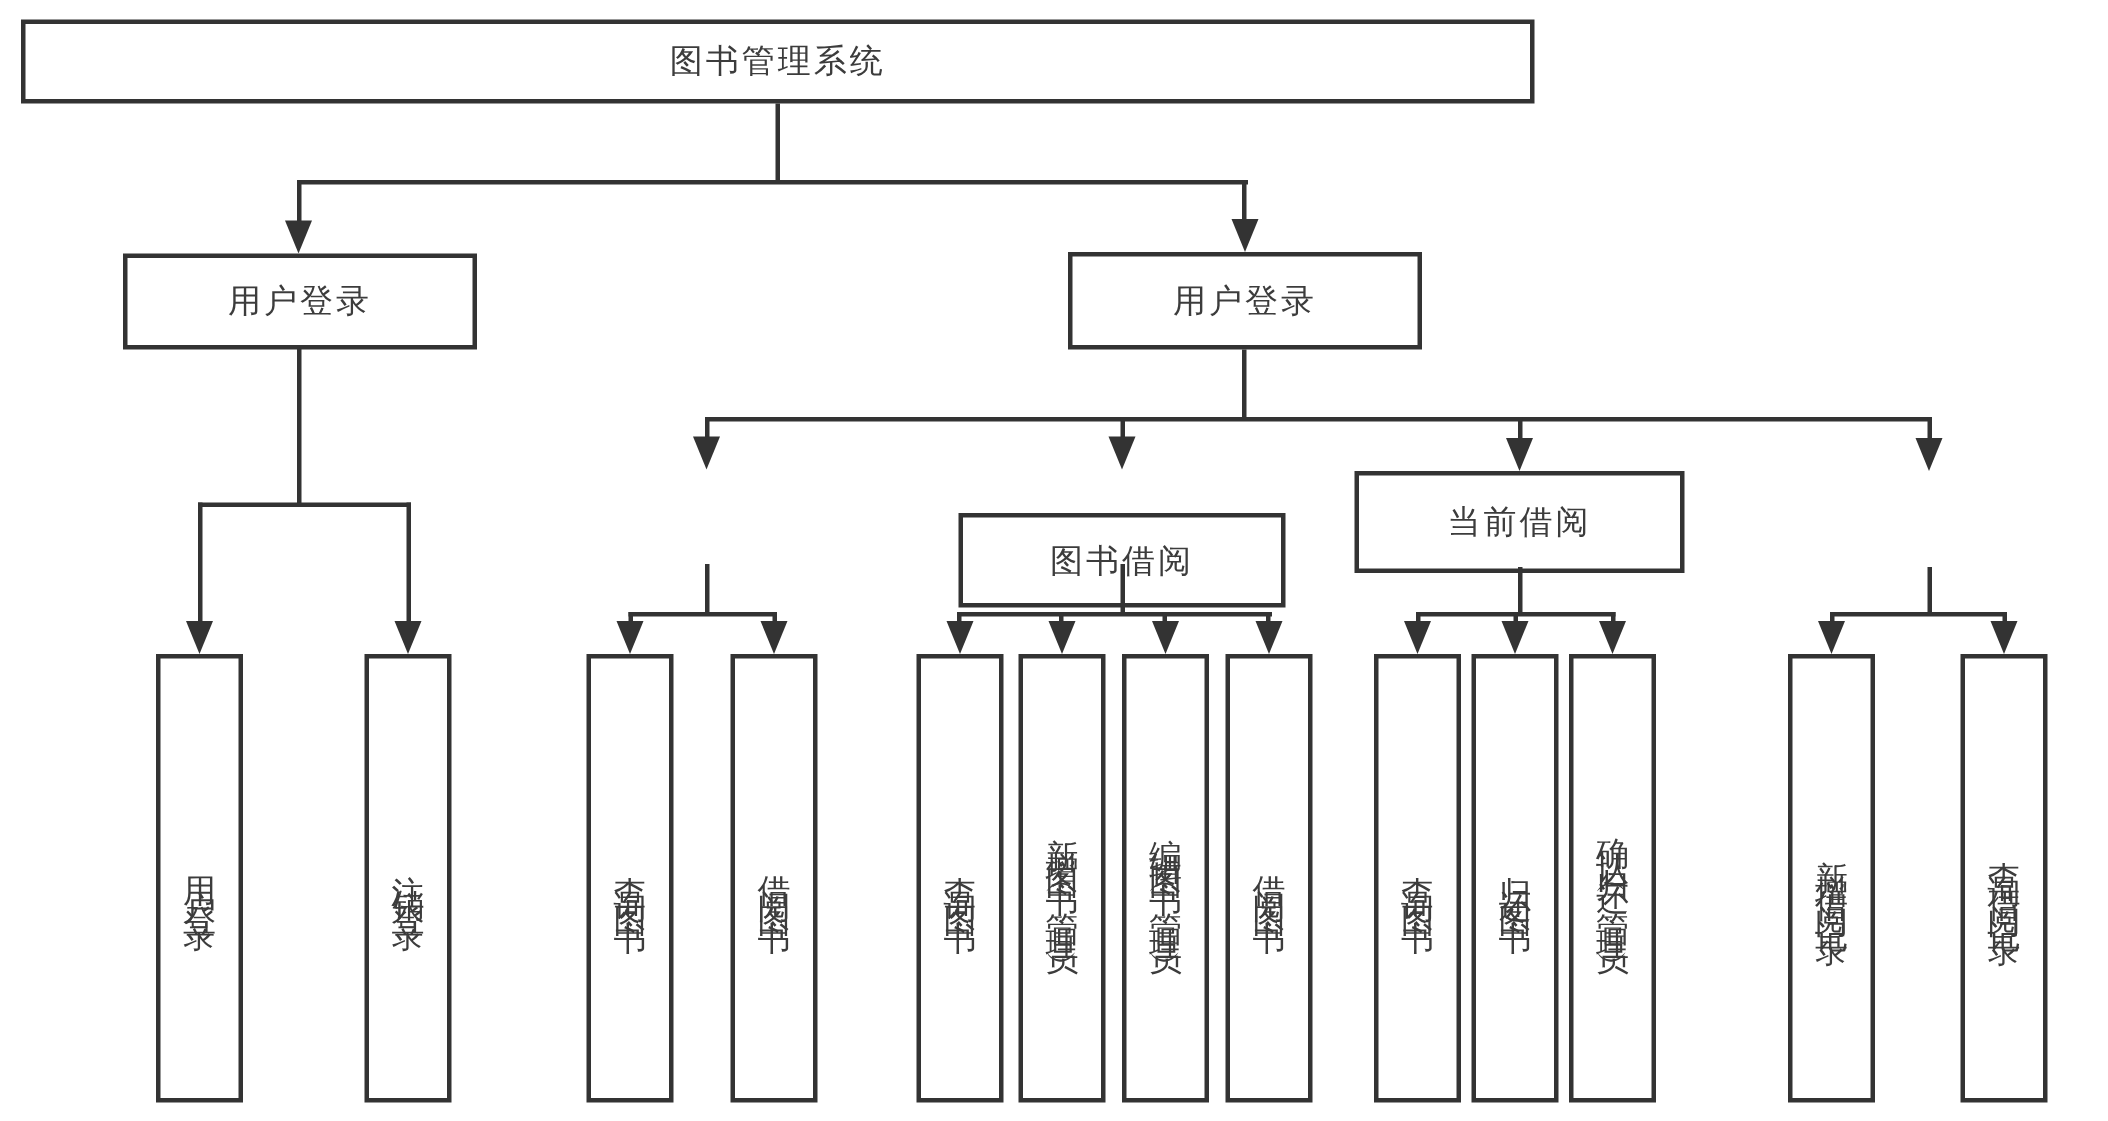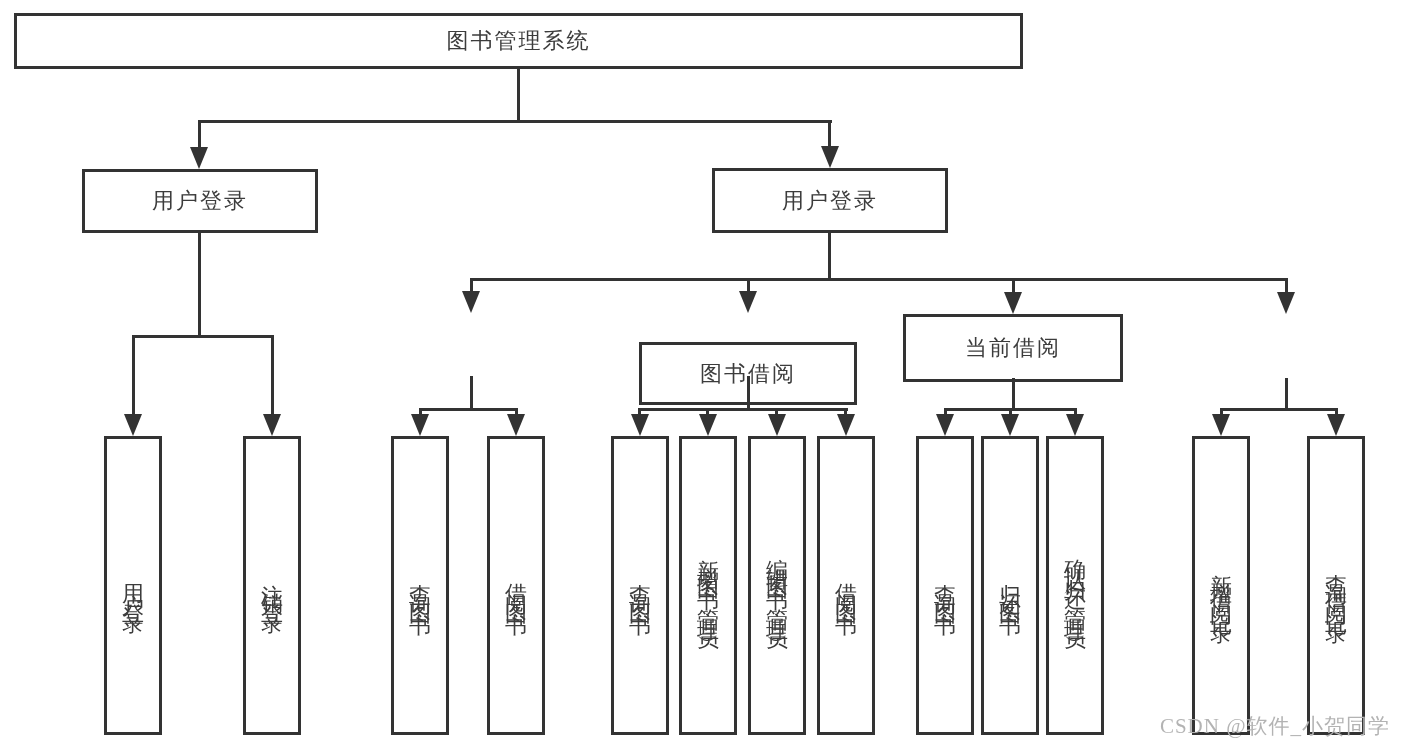--- a/index.html
+++ b/index.html
@@ -146,15 +146,14 @@
   <div class="vbox" style="left:748px;">编辑图书（管理员）</div>
   <div class="vbox" style="left:817px;">借阅图书</div>
 
   <div class="vbox" style="left:916px;">查询图书</div>
   <div class="vbox" style="left:981px;">归还图书</div>
   <div class="vbox" style="left:1046px;">确认归还（管理员）</div>
 
   <div class="vbox" style="left:1192px;">新增借阅记录</div>
   <div class="vbox" style="left:1307px;">查询借阅记录</div>
 
-  <div class="watermark">CSDN @软件_小贺同学</div>
 
 </div>
 
 </body></html>

